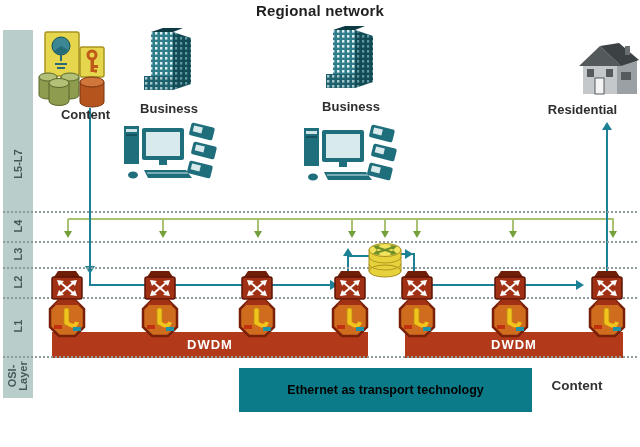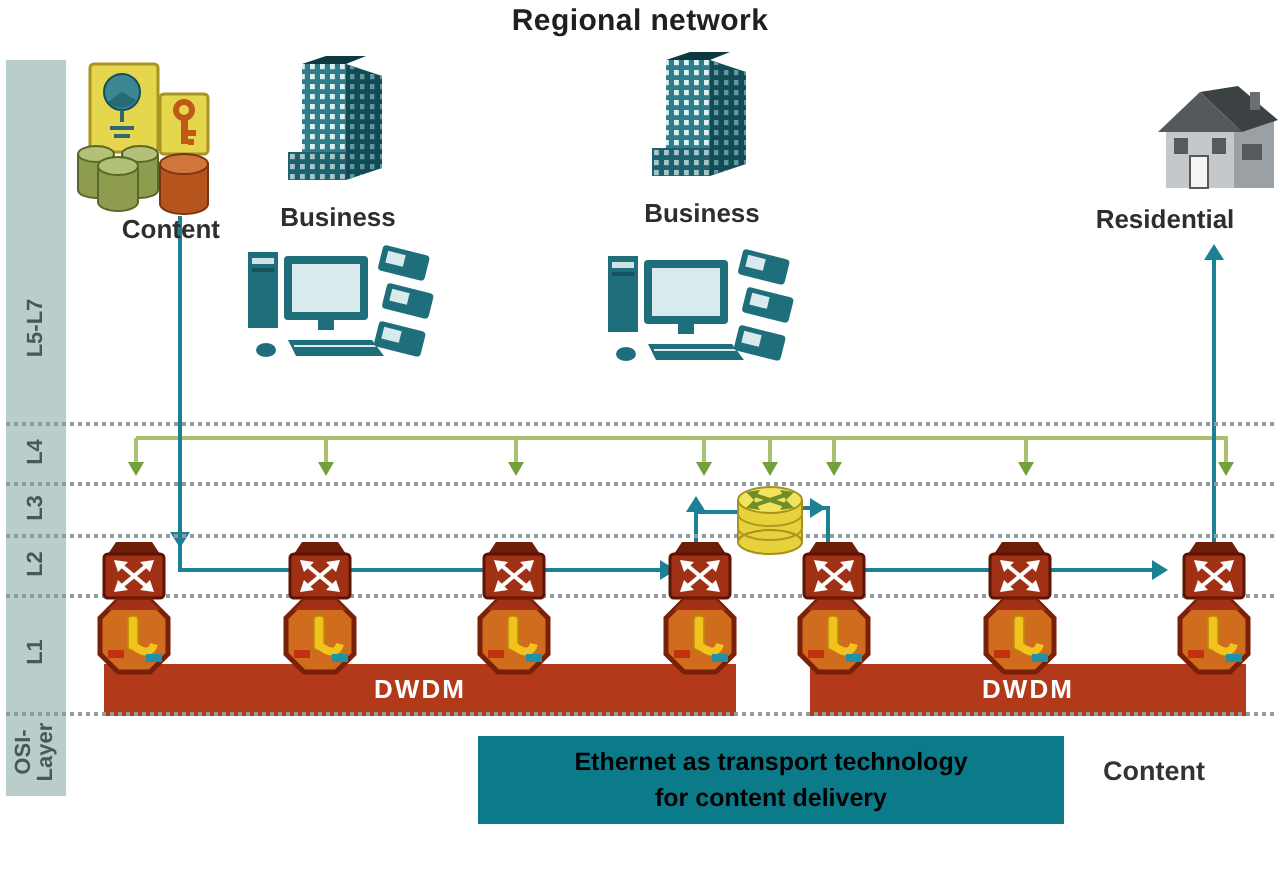--- a/index.html
+++ b/index.html
@@ -353,17 +353,16 @@
 
   <div class="dwdm-bar" style="left: 52px; width: 316px; background: rgb(178, 58, 26);">
     <span>DWDM</span>
   </div>
   <div class="dwdm-bar" style="left: 405px; width: 218px; background: rgb(178, 58, 26);">
     <span>DWDM</span>
   </div>
 
   <div class="eth-box" style="background: rgb(12, 123, 137);">
     <div>Ethernet as transport technology</div>
-    <div>for content delivery</div>
   </div>
   <div class="zone-label" style="left:532px;top:378px;width:90px;">Content</div>
 
 </div>
 
 </body></html>

